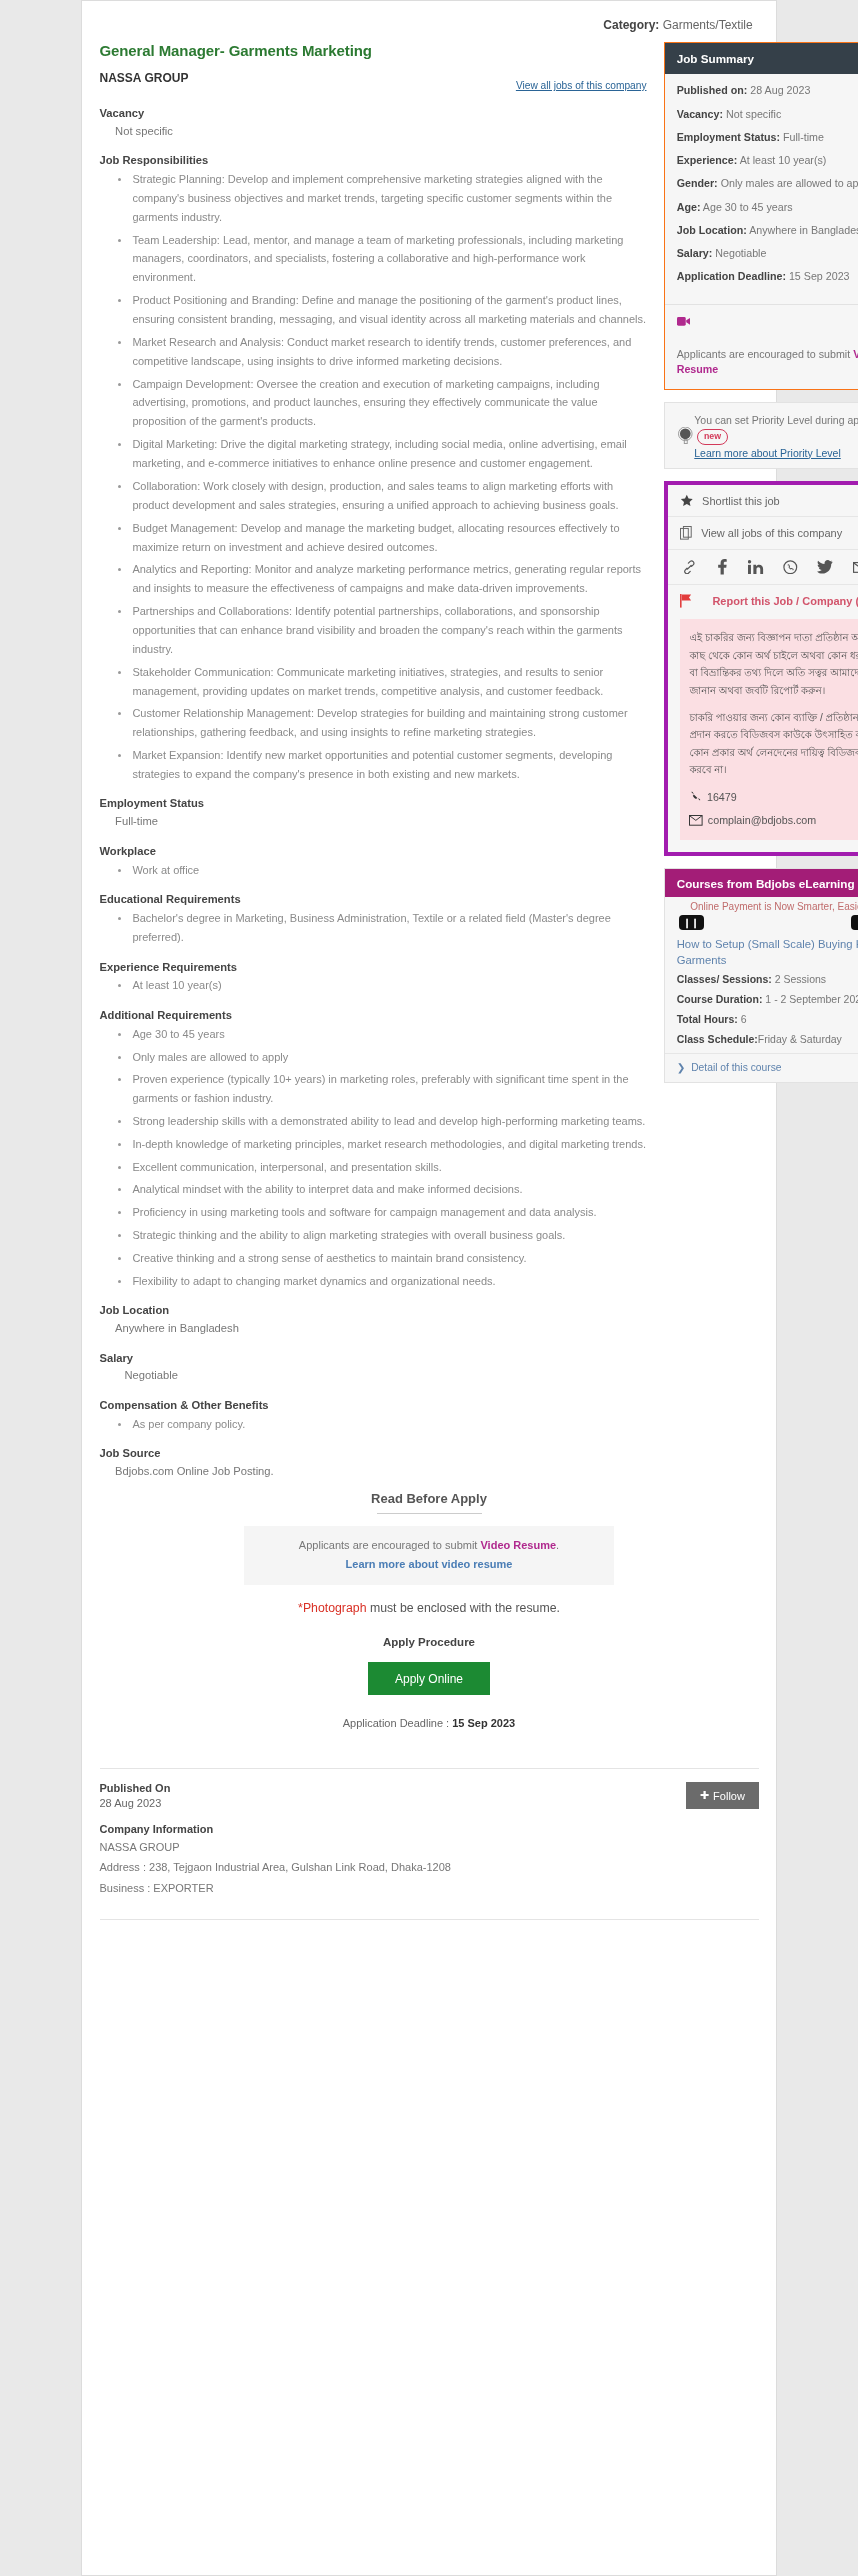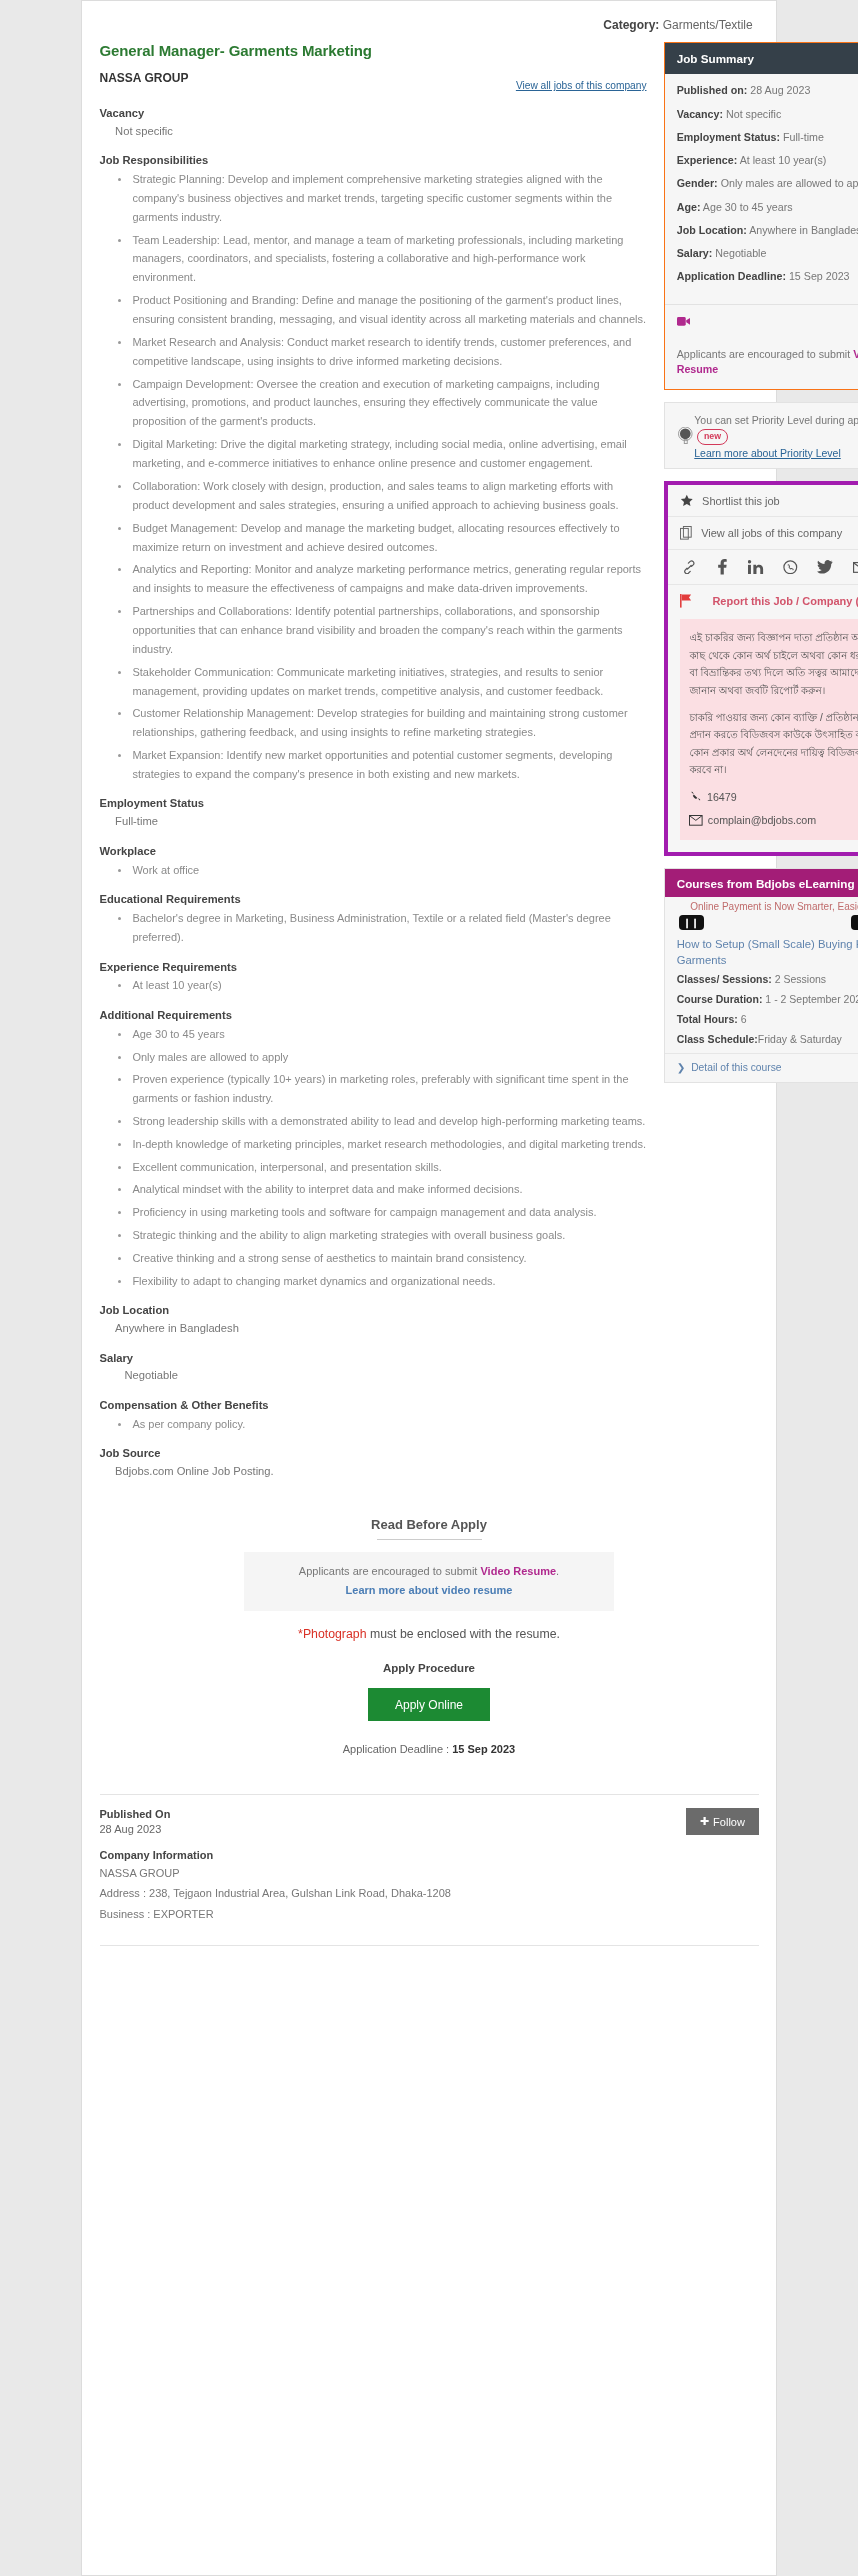--- a/index.html
+++ b/index.html
@@ -227,21 +227,21 @@
   }
   .course-row b { color: #444; }
   .course-detail {
     border-top: 1px solid #e6e6e6;
     padding: 7.8px 11.7px 8.8px 11.7px;
     font-size: 10.3px; color: #5f83ad; cursor: pointer;
     display: flex; gap: 5.8px; align-items: center;
   }
 
   
-  .apply-wrap { margin: 36px 0 0 0; text-align: center; }
+  .apply-wrap { margin: 10px 0 0 0; text-align: center; }
   .rba-title {
     font-size: 13px; font-weight: bold; color: #555;
     margin-bottom: 6.8px;
   }
   .rba-sep {
     width: 105px; height: 1px; background: #ccc; margin: 0 auto 11.7px auto;
   }
   .video-note {
     background: #f5f5f5;
     padding: 10.7px 9.7px 11.7px 9.7px;

